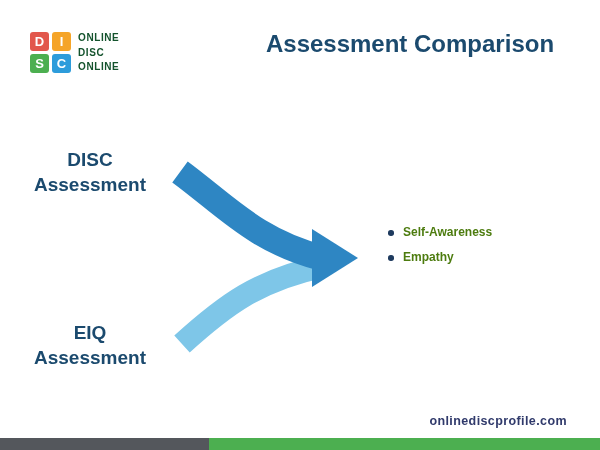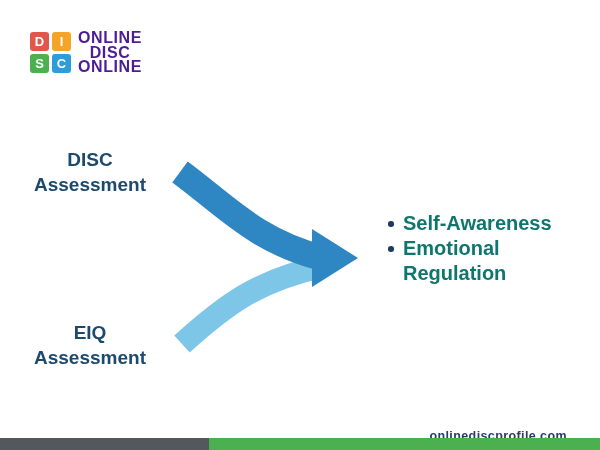--- a/index.html
+++ b/index.html
@@ -19,22 +19,22 @@
     grid-template-rows: 19px 19px;
     gap: 3px;
   }
   .logo-sq {
     width: 19px; height: 19px; border-radius: 3px;
     color: #ffffff; font-weight: bold; font-size: 13px;
     display: flex; align-items: center; justify-content: center;
     line-height: 1;
   }
   .logo-text {
-    color: #4c1d95; font-weight: bold; font-size: 16px;
-    line-height: 14.5px; letter-spacing: 0.6px; text-align: center;
+    color: #14532d; font-weight: bold; font-size: 10px;
+    line-height: 14.5px; letter-spacing: 0.6px;
   }
 
   
   .title {
     position: absolute; left: 240px; top: 30px; width: 340px;
     text-align: center;
     color: #1B4A6E; font-size: 24px; font-weight: bold;
     margin: 0;
   }
 
@@ -46,34 +46,34 @@
     line-height: 25px;
   }
   .src-label.disc { top: 147px; }
   .src-label.eiq  { top: 292px; margin-top: 28px; }
 
   
   .arrows { position: absolute; left: 0; top: 0; width: 600px; height: 450px; pointer-events: none; }
 
   
   .outcomes {
-    position: absolute; left: 385px; top: 211px; width: 210px;
+    position: absolute; left: 385px; top: 220px; width: 210px;
     margin: 0; padding: 0; list-style: none;
-    color: #0f766e; font-size: 20px; font-weight: bold;
+    color: #4d7c0f; font-size: 12px; font-weight: bold;
   }
   .outcomes li { position: relative; padding-left: 18px; line-height: 25px; }
   .outcomes li::before {
     content: ""; position: absolute; left: 3px; top: 10px;
     width: 5.5px; height: 5.5px; border-radius: 50%;
     background: #1E3A5E;
   }
 
   
   .website {
-    position: absolute; right: 33px; top: 429px;
+    position: absolute; right: 33px; top: 414px;
     color: #303A6B; font-size: 12.5px; font-weight: bold;
     letter-spacing: 0.4px;
   }
   .bottom-bar { position: absolute; left: 0; bottom: 0; width: 600px; height: 12px; display: flex; }
   .bar-left  { width: 209px; height: 100%; }
   .bar-right { flex: 1; height: 100%; }
 </style>
 </head>
 <body>
 
@@ -86,20 +86,21 @@
       <div class="logo-sq" style="background-color: rgb(76, 175, 80);">S</div>
       <div class="logo-sq" style="background-color: rgb(45, 156, 219);">C</div>
     </div>
     <div class="logo-text">
       <div>ONLINE</div>
       <div>DISC</div>
       <div>ONLINE</div>
     </div>
   </div>
 
+  <h1 class="title">Assessment Comparison</h1>
 
   <div class="src-label disc">
     <div>DISC</div>
     <div>Assessment</div>
   </div>
   <div class="src-label eiq">
     <div>EIQ</div>
     <div>Assessment</div>
   </div>
 
@@ -107,21 +108,21 @@
 
     <path d="M182,344 C225,305 258,280 324,266" fill="none" stroke-width="23" stroke-linecap="butt" stroke="#7EC6E8"></path>
 
     <path d="M180,172 C226,206 256,241 322,258" fill="none" stroke-width="26" stroke-linecap="butt" stroke="#2E86C3"></path>
 
     <polygon points="312,229 358,258 312,287" fill="#2E86C3"></polygon>
   </svg>
 
   <ul class="outcomes">
     <li>Self-Awareness</li>
-    <li>Emotional Regulation</li>
+    <li>Empathy</li>
   </ul>
 
   <div class="website">onlinediscprofile.com</div>
   <div class="bottom-bar">
     <div class="bar-left" style="background-color: rgb(84, 87, 92);"></div>
     <div class="bar-right" style="background-color: rgb(76, 175, 80);"></div>
   </div>
 
 </div>
 

